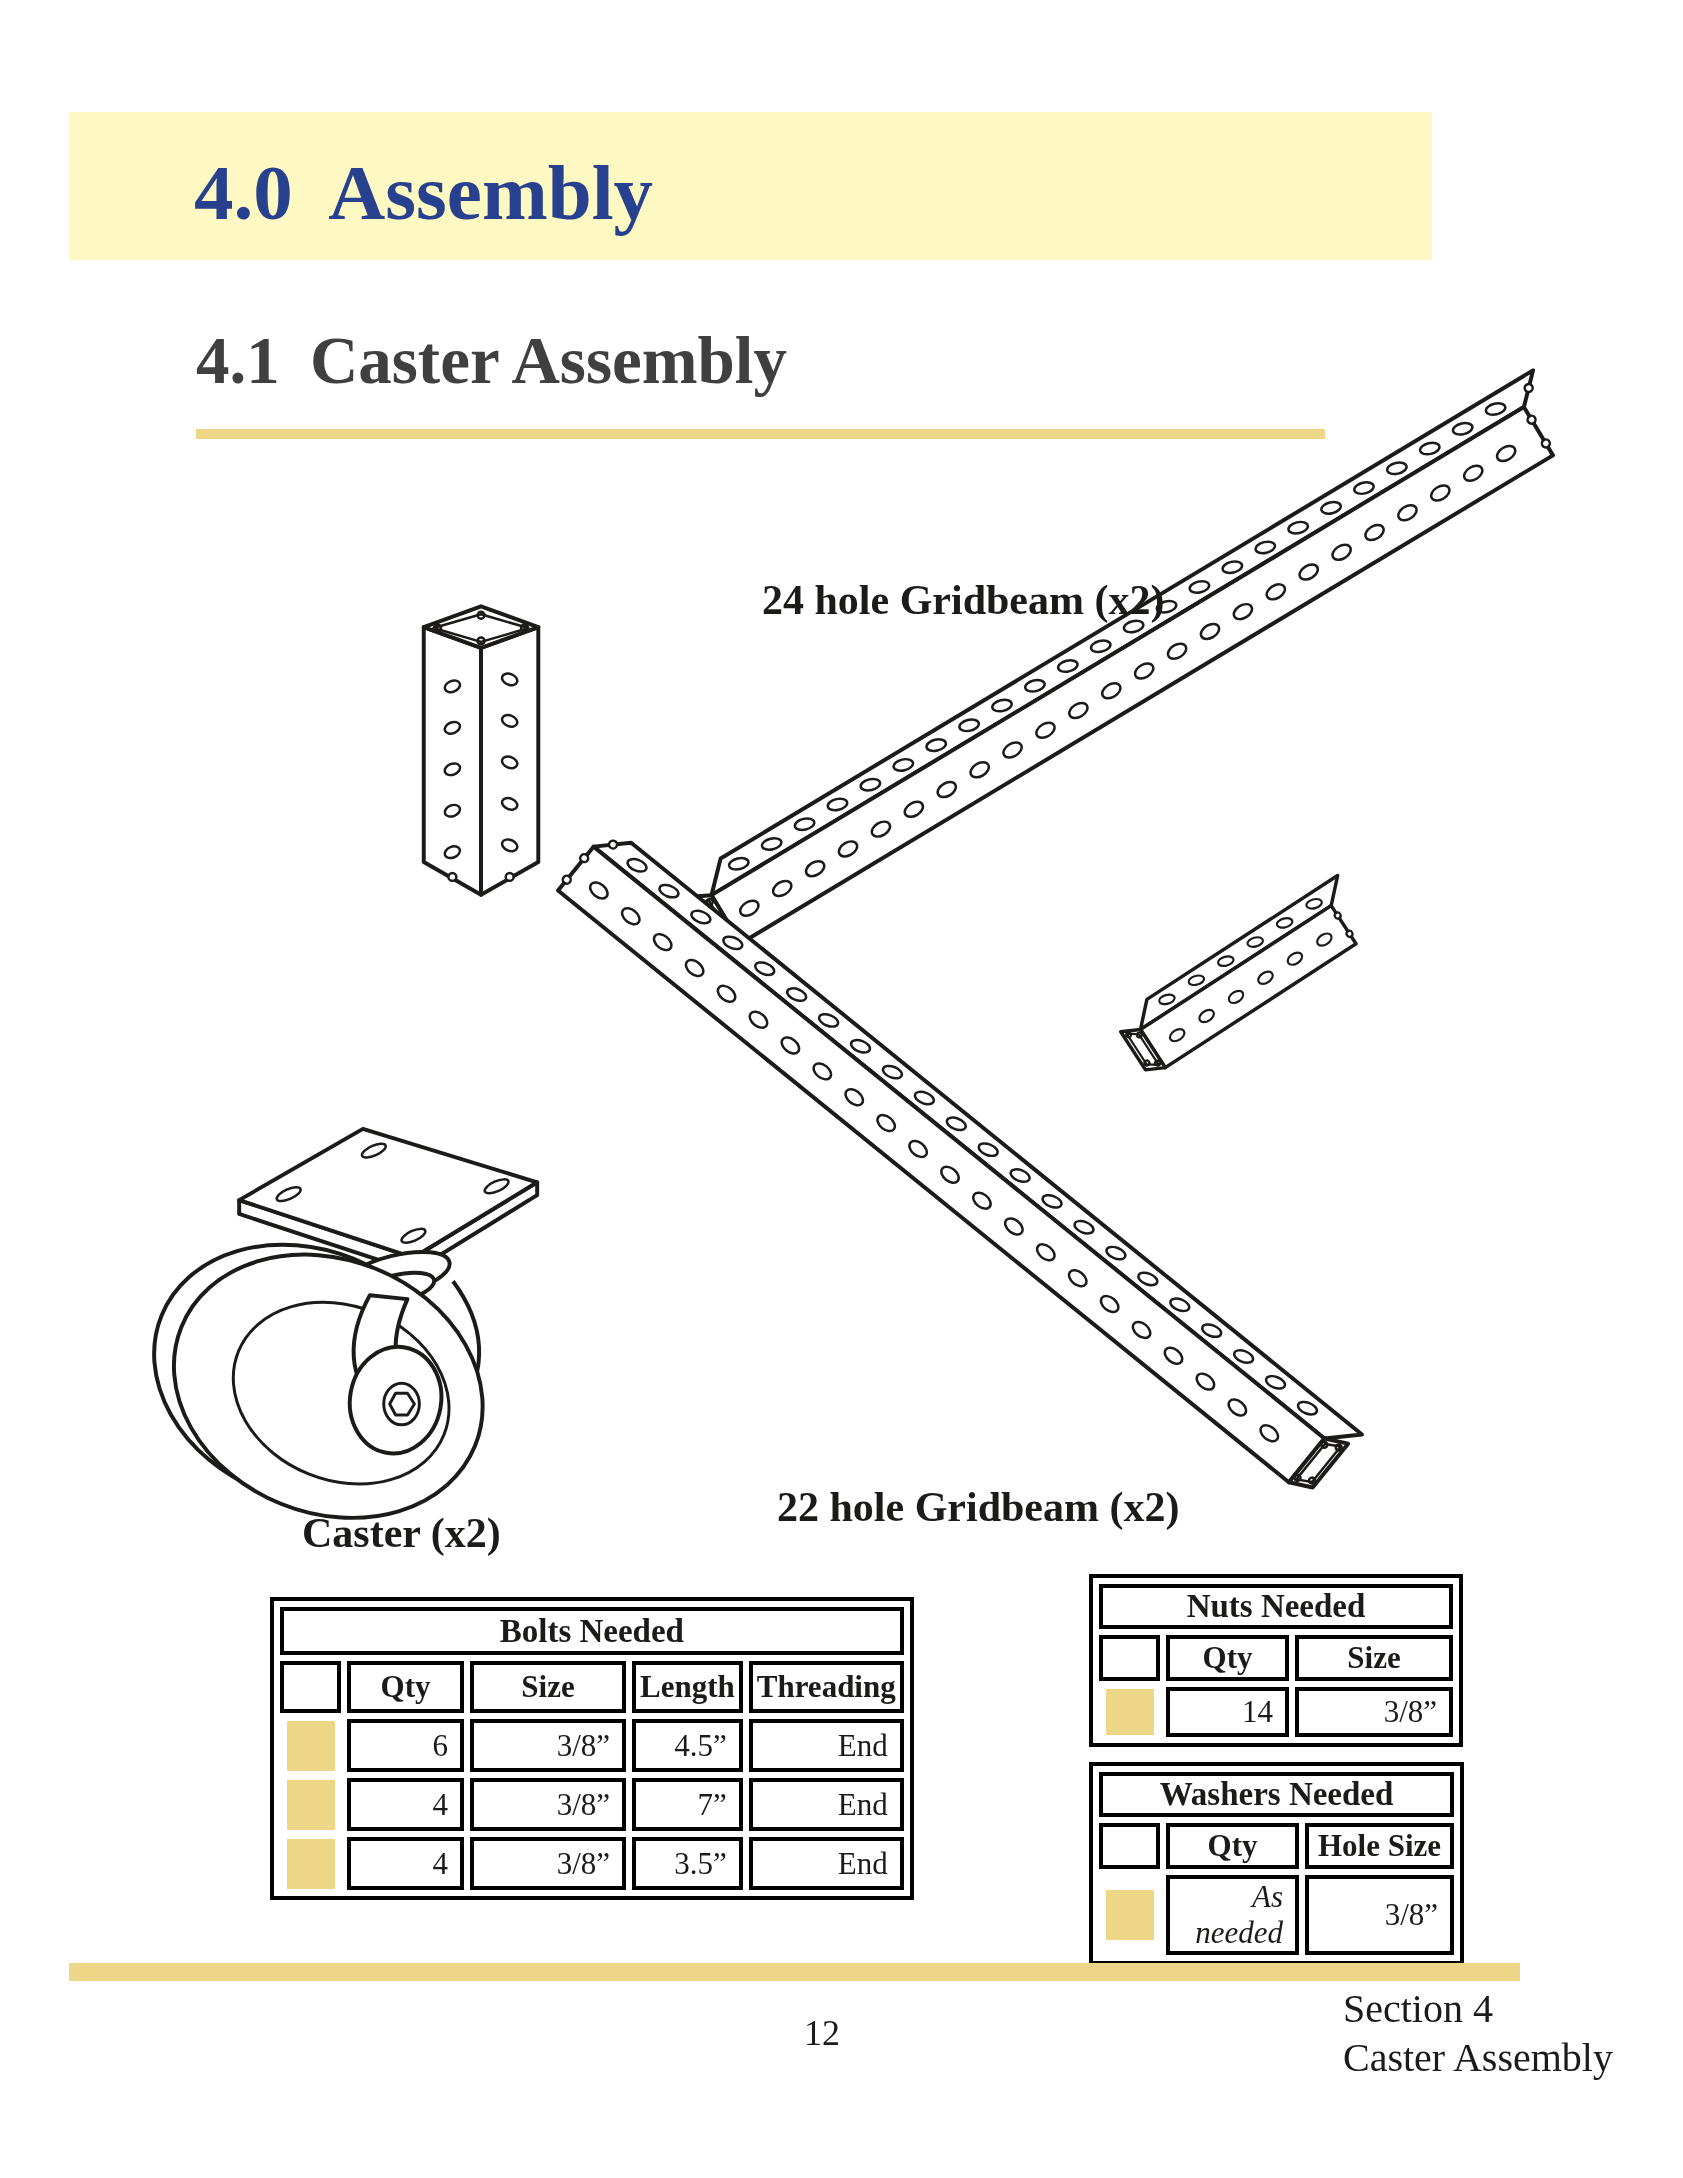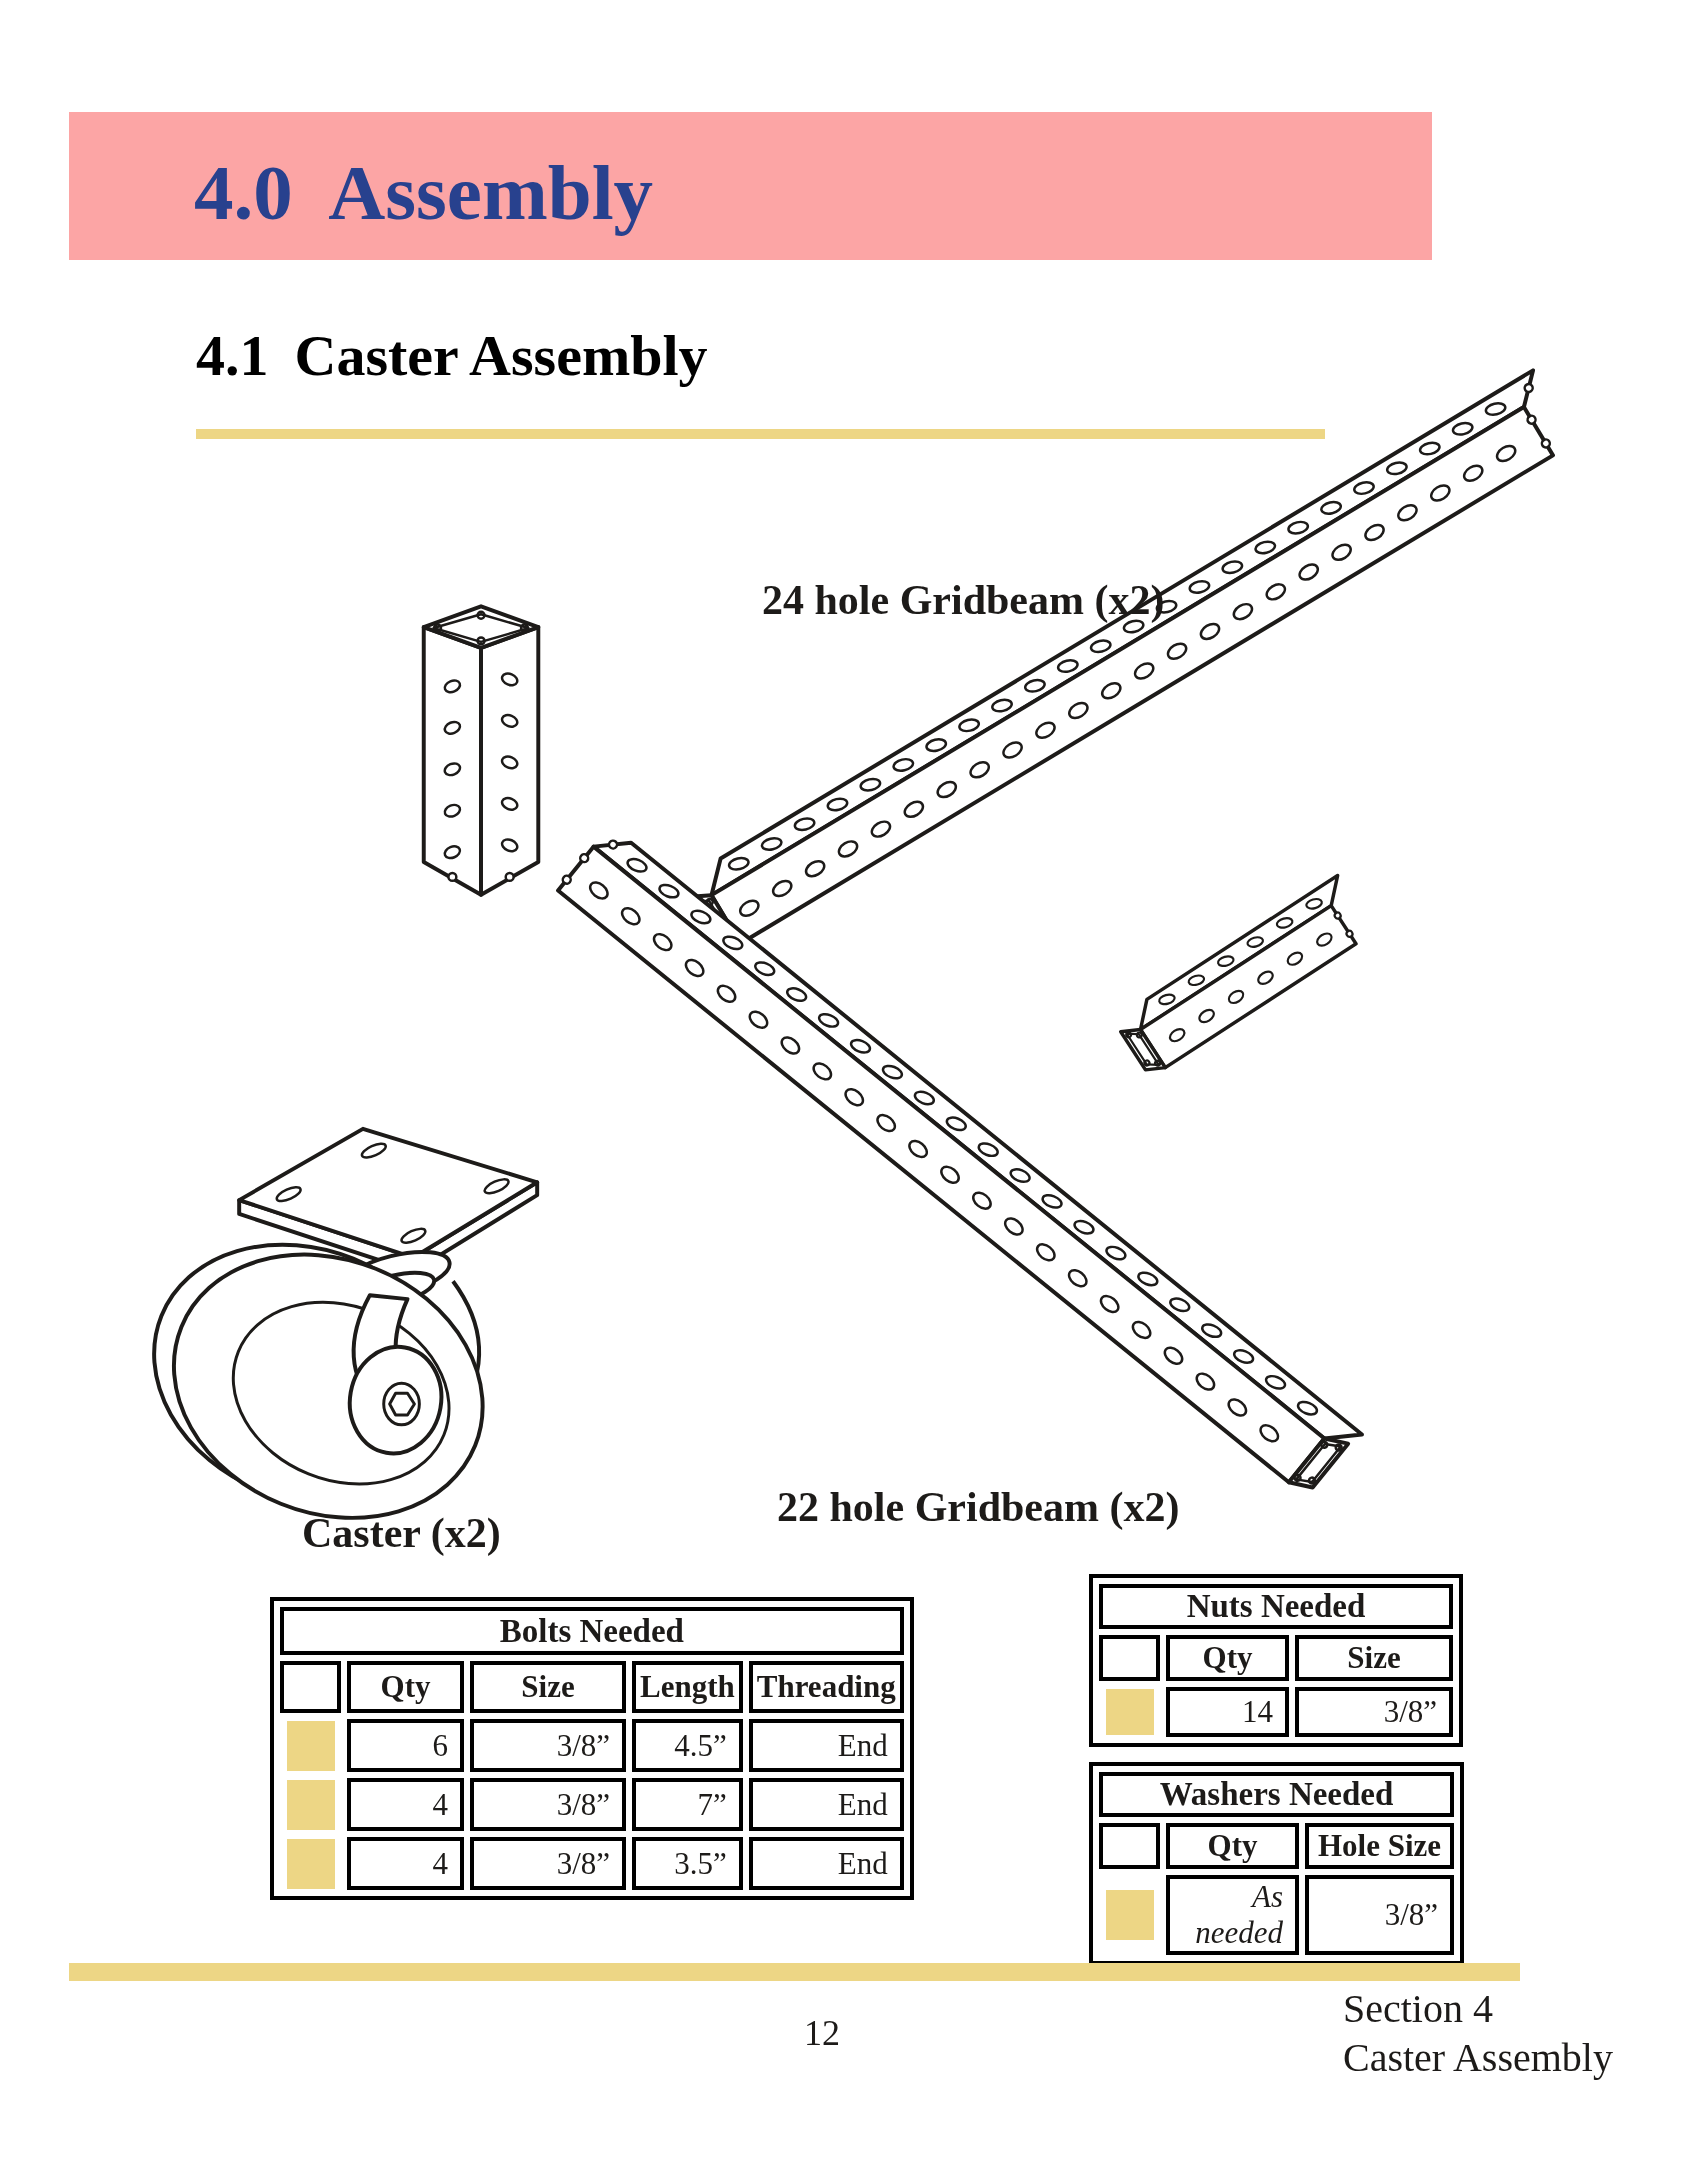--- a/index.html
+++ b/index.html
@@ -1,23 +1,23 @@
 <!DOCTYPE html>
 <html><head>
 <meta charset="utf-8">
 <style>
   html,body{margin:0;padding:0;background:#ffffff;}
   .page{position:relative;width:1683px;height:2178px;background:#ffffff;overflow:hidden;
         font-family:"Liberation Serif",serif;color:#1d1b19;}
   
-  .band{position:absolute;left:69px;top:112px;width:1363px;height:148px;background:#fca5a5;
+  .band{position:absolute;left:69px;top:112px;width:1363px;height:148px;background:#fef9c3;
         display:flex;align-items:center;padding-top:12px;box-sizing:border-box;}
   .h1{margin:0 0 0 125px;font-size:79px;font-weight:bold;color:#28418e;line-height:1;}
   .h1 .num,.h2 .num{margin-right:0.45em;}
-  .h2{position:absolute;left:196px;top:327px;margin:0;font-size:58px;font-weight:bold;color:#000000;line-height:1;}
+  .h2{position:absolute;left:196px;top:327px;margin:0;font-size:67px;font-weight:bold;color:#404040;line-height:1;}
   .rule{position:absolute;left:196px;top:429px;width:1129px;height:10px;background:#edd685;}
   .parts-heading{position:absolute;left:198px;top:487px;font-size:51px;line-height:1.2;}
   .part-label{position:absolute;font-size:42px;font-weight:bold;line-height:1.17;white-space:pre-line;}
   svg{position:absolute;overflow:visible;}
   .ill line,.ill polygon,.ill path,.ill rect,.ill ellipse,.ill circle{vector-effect:none;}
   
   table.ptable{position:absolute;border-collapse:separate;border-spacing:6px;border:4px solid #000;
                background:#fff;table-layout:fixed;}
   table.ptable td,table.ptable th{border:4px solid #000;font-size:31px;padding:0 12px;
                vertical-align:middle;text-align:right;background:#fff;overflow:hidden;}

